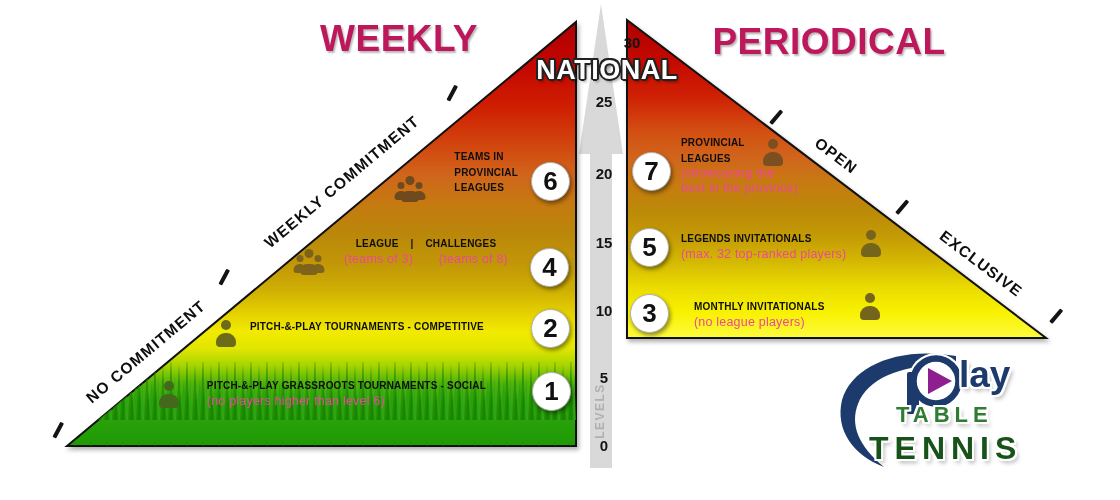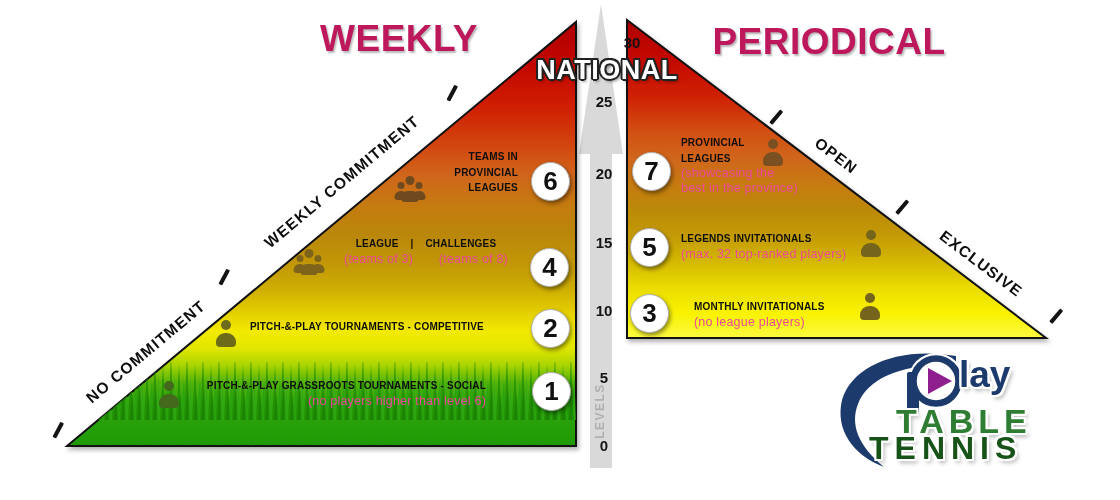--- a/index.html
+++ b/index.html
@@ -21,21 +21,21 @@
            font-size:12px;color:#b0b0b0;letter-spacing:1.5px;white-space:nowrap;}
   
   .edge{position:absolute;font-weight:700;font-size:15.5px;color:#0e0e0e;letter-spacing:1.2px;
         white-space:nowrap;transform:translate(-50%,-50%) rotate(-40deg);}
   .edge.r{transform:translate(-50%,-50%) rotate(37deg);}
   .tick{position:absolute;width:3.5px;height:17px;background:#141414;border-radius:1px;
         transform:translate(-50%,-50%) rotate(28deg);}
   .tick.r{transform:translate(-50%,-50%) rotate(40deg);}
   
   .blk{position:absolute;white-space:nowrap;}
-  .ra{text-align:right;}
+  .ra{}
   .ca{text-align:center;}
   .b{display:block;font-weight:700;font-size:10px;line-height:15.5px;color:#0e0e0e;letter-spacing:.2px;}
   .s{display:block;font-weight:400;font-size:12.5px;line-height:15px;color:#ec4899;letter-spacing:.2px;}
   .pre{white-space:pre;}
   
   .lvl{position:absolute;width:37px;height:37px;border-radius:50%;background:#fff;
        border:1px solid #b0b0b0;box-shadow:1.5px 2.5px 4px rgba(0,0,0,.45);
        display:flex;align-items:center;justify-content:center;
        font-weight:700;font-size:26px;color:#111;}
   
@@ -54,21 +54,21 @@
   .gp.l{left:0;top:6px;}
   .gp.r{right:0;top:6px;}
   .gp.c{left:7px;top:0;width:18px;height:26px;}
   .gp.c::before{width:9px;height:9px;}
   .gp.c::after{width:17px;height:11px;}
   
   .lg-txt{position:absolute;font-weight:700;white-space:nowrap;
       text-shadow:-2px -2px 0 #fff,2px -2px 0 #fff,-2px 2px 0 #fff,2px 2px 0 #fff,
                   0 -2px 0 #fff,0 2px 0 #fff,-2px 0 0 #fff,2px 0 0 #fff,3px 4px 4px rgba(0,0,0,.3);text-align:right;}
   .lg-lay{left:959px;top:354px;font-size:37px;color:#1d3a6d;}
-  .lg-table{left:896px;top:402px;font-size:34px;color:#2e7d32;letter-spacing:5px;}
+  .lg-table{left:896px;top:402px;font-size:22px;color:#2e7d32;letter-spacing:5px;}
   .lg-tennis{left:869px;top:430px;font-size:32px;color:#175218;letter-spacing:6px;}
 </style>
 </head>
 <body>
 
 <div class="stage">
 
   <svg class="layer" width="1120" height="500" viewBox="0 0 1120 500">
     <defs>
       <linearGradient id="lg" gradientUnits="userSpaceOnUse" x1="0" y1="22" x2="0" y2="446">

